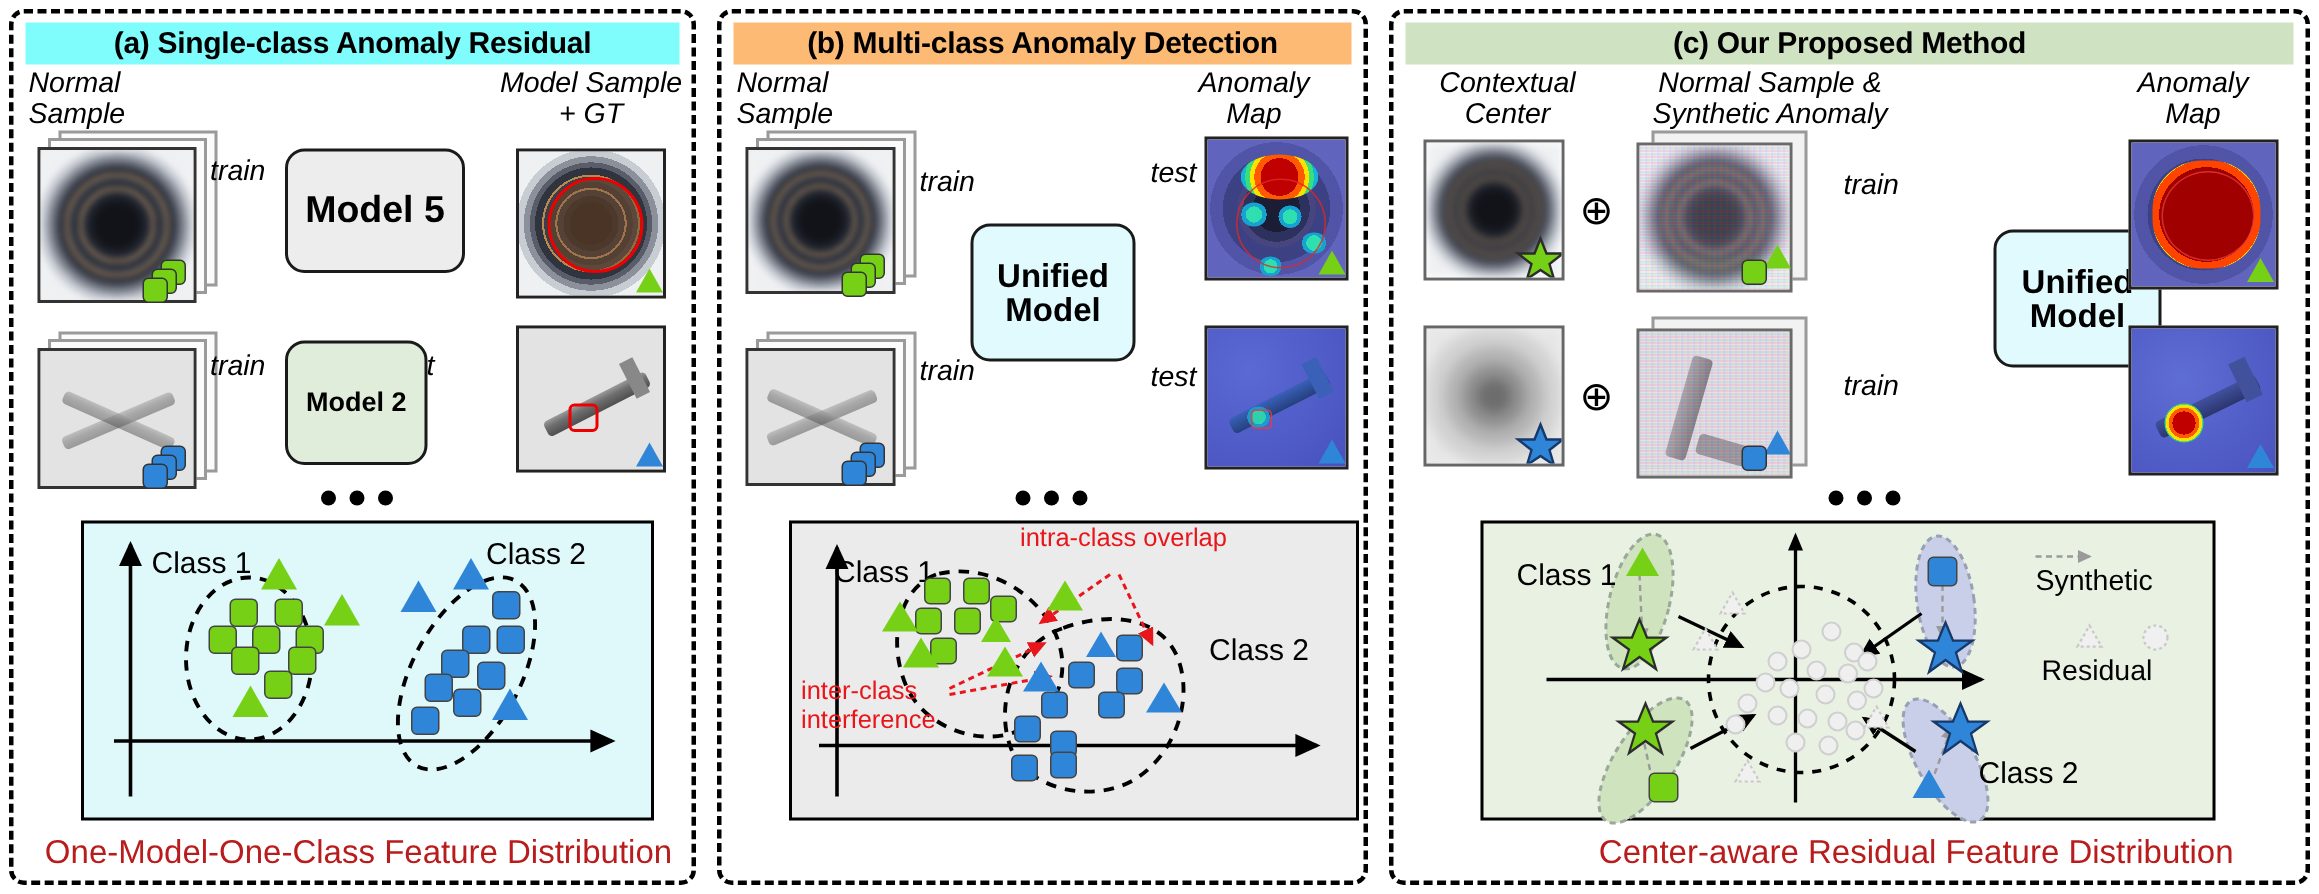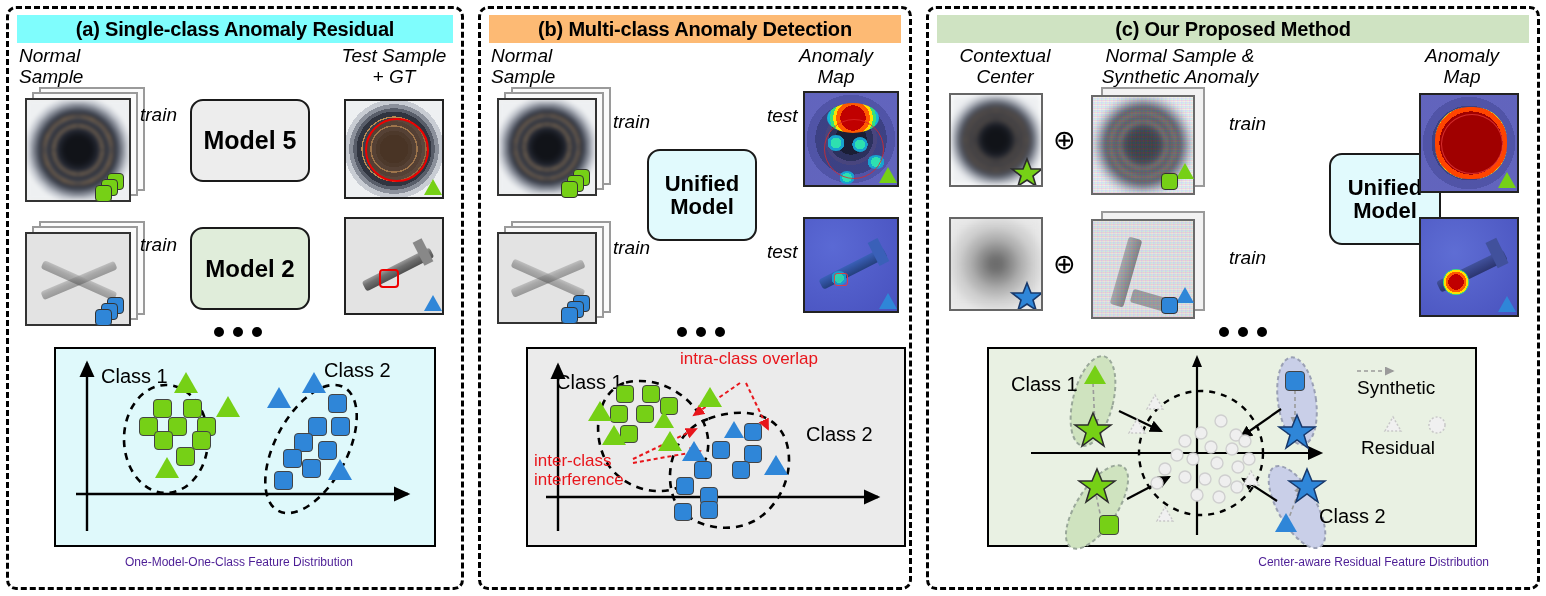--- a/index.html
+++ b/index.html
@@ -63,21 +63,21 @@
 
   .arrow-label{position:absolute;font-style:italic;font-size:19px;color:#000;}
   .dots3{position:absolute;display:flex;gap:9px;}
   .dots3 span{width:10px;height:10px;border-radius:50%;background:#000;display:block;}
 
   
   .plotbox{position:absolute;border:2.6px solid #000;box-sizing:border-box;}
   #plot-a{background:#dff9fb;}
   #plot-b{background:#ebebeb;}
   #plot-c{background:#e9f1e3;}
-  .plot-caption{position:absolute;text-align:center;font-size:12px;color:#4c1d95;}
+  .plot-caption{position:absolute;text-align:center;font-size:22px;color:#b91c1c;}
 
   .cls-label{position:absolute;font-size:20px;color:#000;}
   .red-note{position:absolute;font-size:17px;color:#e8151b;line-height:19px;white-space:pre-line;}
   .leg-label{position:absolute;font-size:19px;color:#000;}
 
   .mk{position:absolute;}
   .mk.s{border-radius:4px;border:1.4px solid #444;box-sizing:border-box;}
   .mk.g{background:#76d016;}
   .mk.b{background:#2f86d8;}
 
@@ -87,21 +87,21 @@
 </head>
 <body>
 
 <div class="figure">
 
   <div class="panel" id="panel-a">
     <div class="panel-header" id="hdr-a">(a) Single-class Anomaly Residual</div>
 
     <div class="col-label" style="left:10px;top:36px;width:130px;text-align:left;">Normal
 Sample</div>
-    <div class="col-label" style="left:320px;top:36px;width:130px;">Test Sample
+    <div class="col-label" style="left:320px;top:36px;width:130px;">Model Sample
 + GT</div>
 
     <div class="stack" style="left:16px;top:78px;width:120px;height:118px;">
       <div class="sh" style="left:14px;top:0;width:106px;height:104px;"></div>
       <div class="sh" style="left:7px;top:5px;width:106px;height:104px;"></div>
       <div class="card" style="left:0;top:11px;width:106px;height:104px;border-color:#333;">
         <div class="lens blur"></div>
       </div>
       <div class="badge sq sq-green" style="left:82px;top:86px;"></div>
       <div class="badge sq sq-green" style="left:76px;top:92px;"></div>
@@ -130,21 +130,21 @@
         <div class="screw" style="left:12px;top:42px;width:80px;height:9px;transform:rotate(24deg);opacity:.5;"></div>
       </div>
       <div class="badge sq sq-blue" style="left:82px;top:76px;"></div>
       <div class="badge sq sq-blue" style="left:76px;top:82px;"></div>
       <div class="badge sq sq-blue" style="left:70px;top:88px;"></div>
     </div>
 
     <div class="arrow-label" style="left:131px;top:225px;">train</div>
     <div class="arrow-label" style="left:250px;top:225px;">test</div>
 
-    <div class="modelbox" id="model2" style="left:181px;top:218px;width:120px;height:83px;font-size:24px;">
+    <div class="modelbox" id="model2" style="left:181px;top:218px;width:95px;height:83px;font-size:18px;">
       <span>Model 2</span>
     </div>
 
     <div class="card" style="left:335px;top:208px;width:100px;height:98px;border-color:#222;background:#dcdcdc;">
       <div class="screwbg"></div>
       <div class="screw" style="left:14px;top:45px;width:76px;height:11px;transform:rotate(-27deg);"></div>
       <div class="screw-head" style="left:72px;top:20px;width:10px;height:26px;transform:rotate(-27deg);background:#888;"></div>
       <div style="position:absolute;left:33px;top:50px;width:16px;height:15px;border:2px solid #e00;border-radius:4px;"></div>
       <div class="tri" style="position:absolute;left:78px;top:76px;border-left:9px solid transparent;border-right:9px solid transparent;border-bottom:16px solid #2f86d8;"></div>
     </div>

